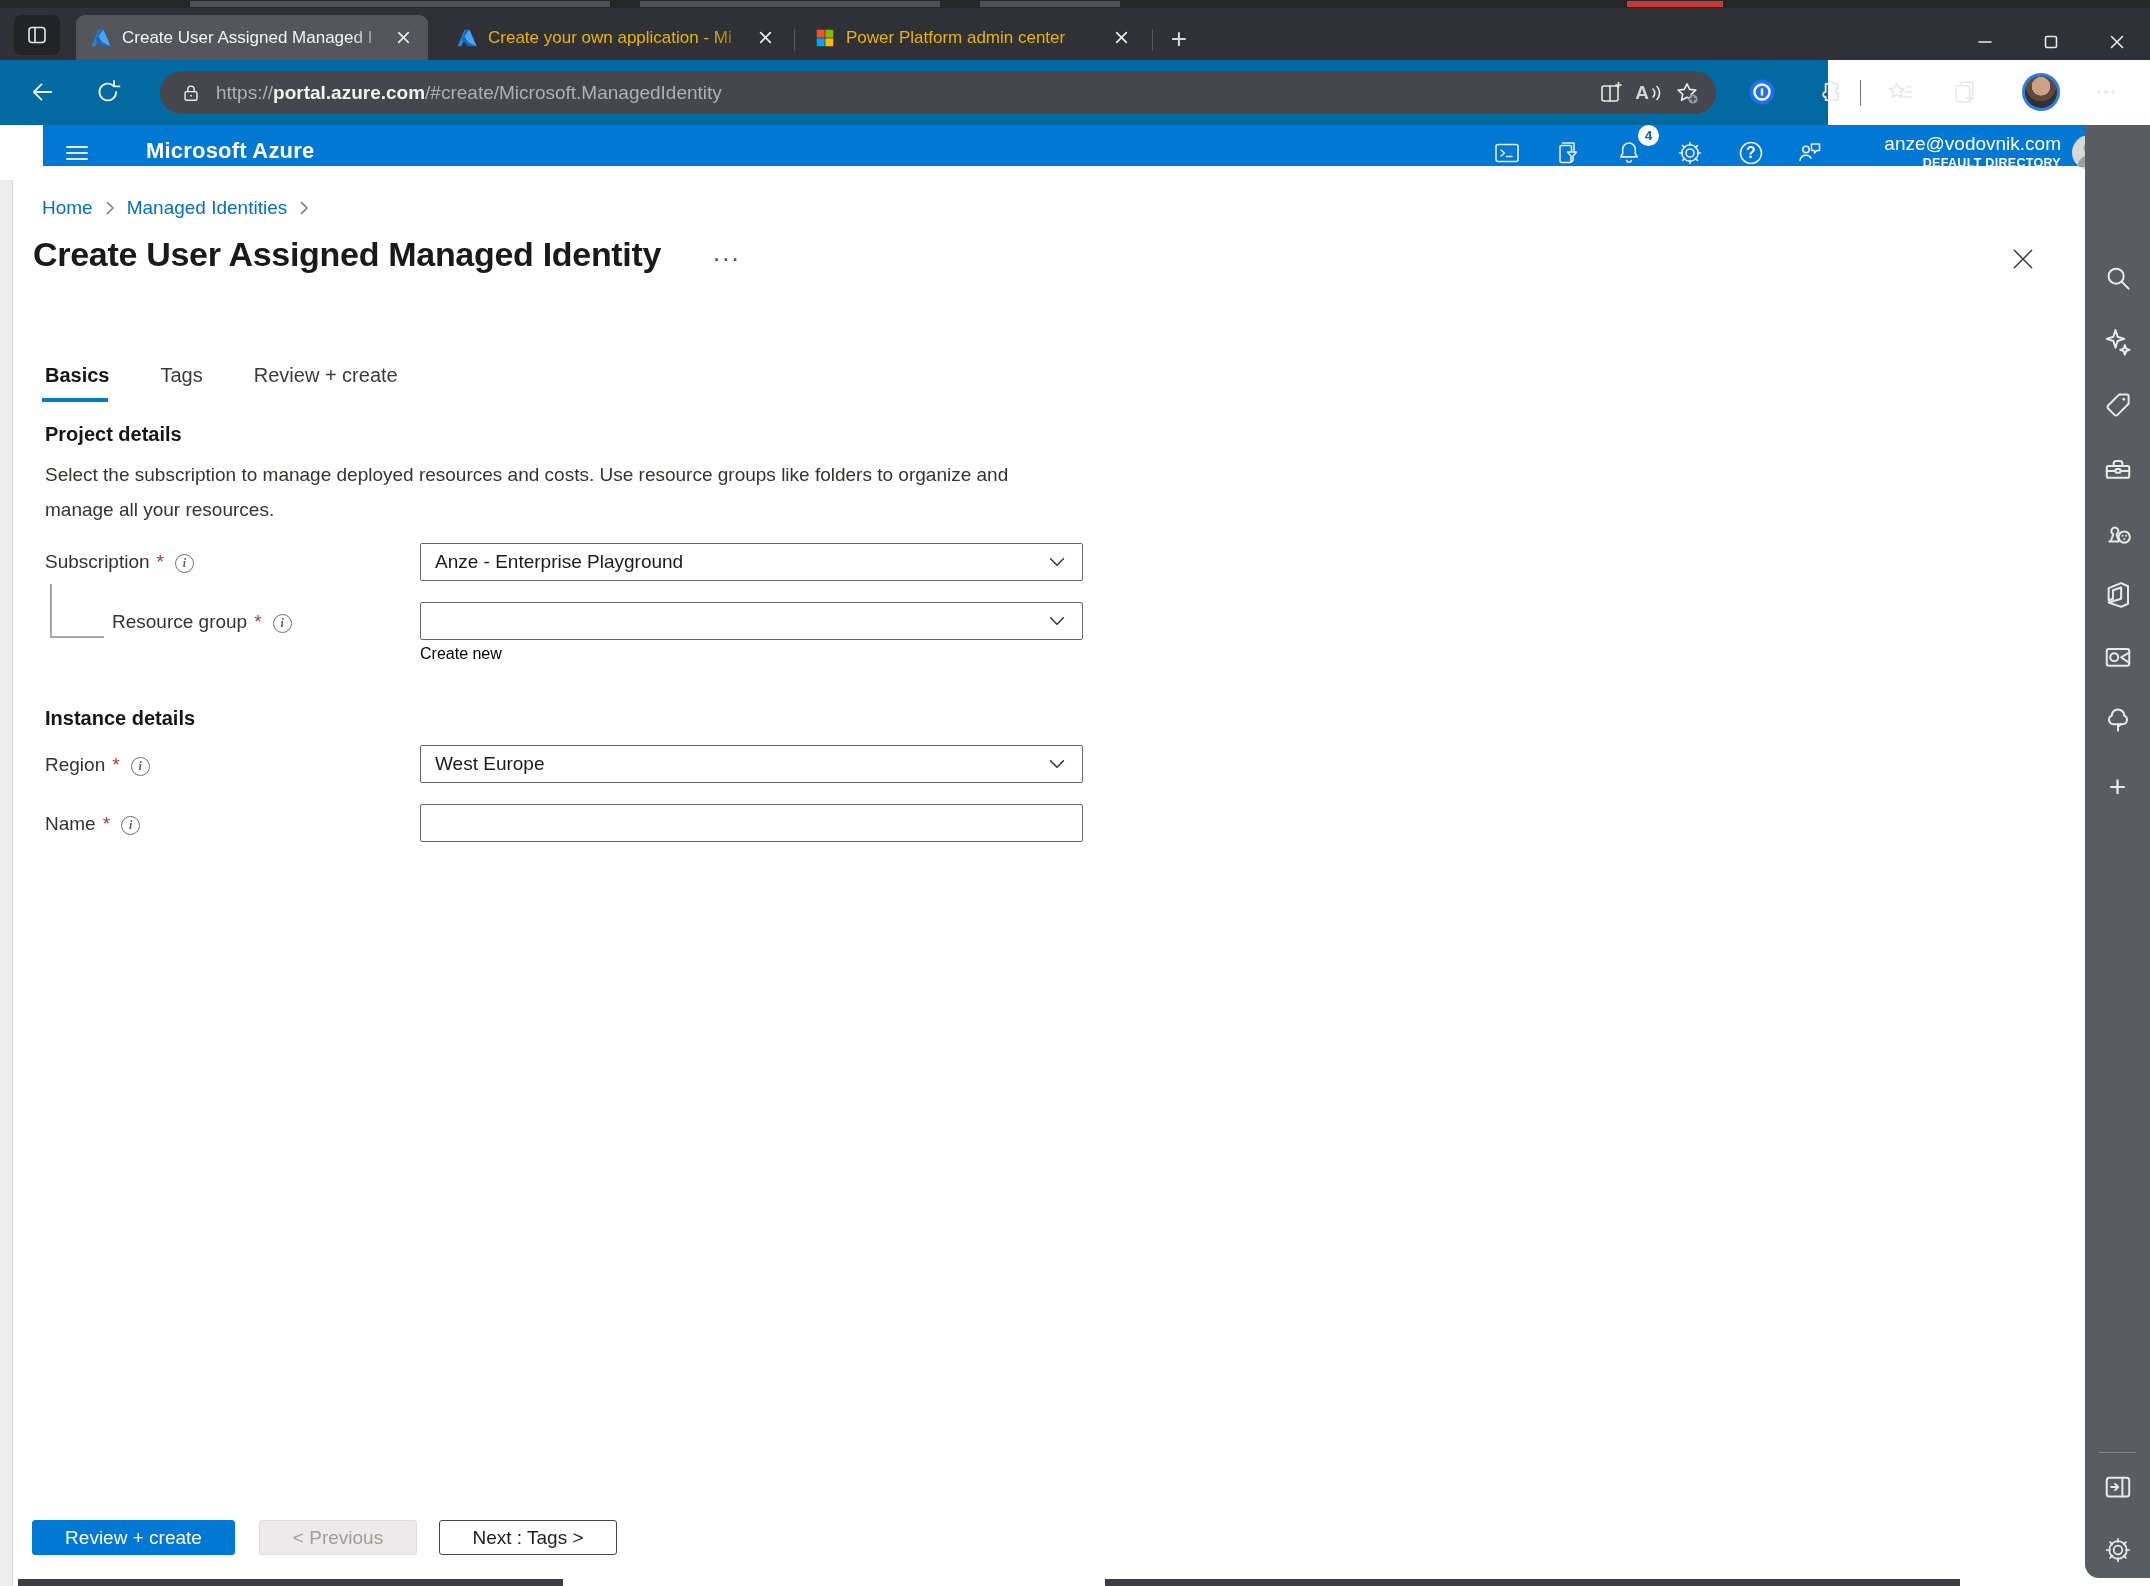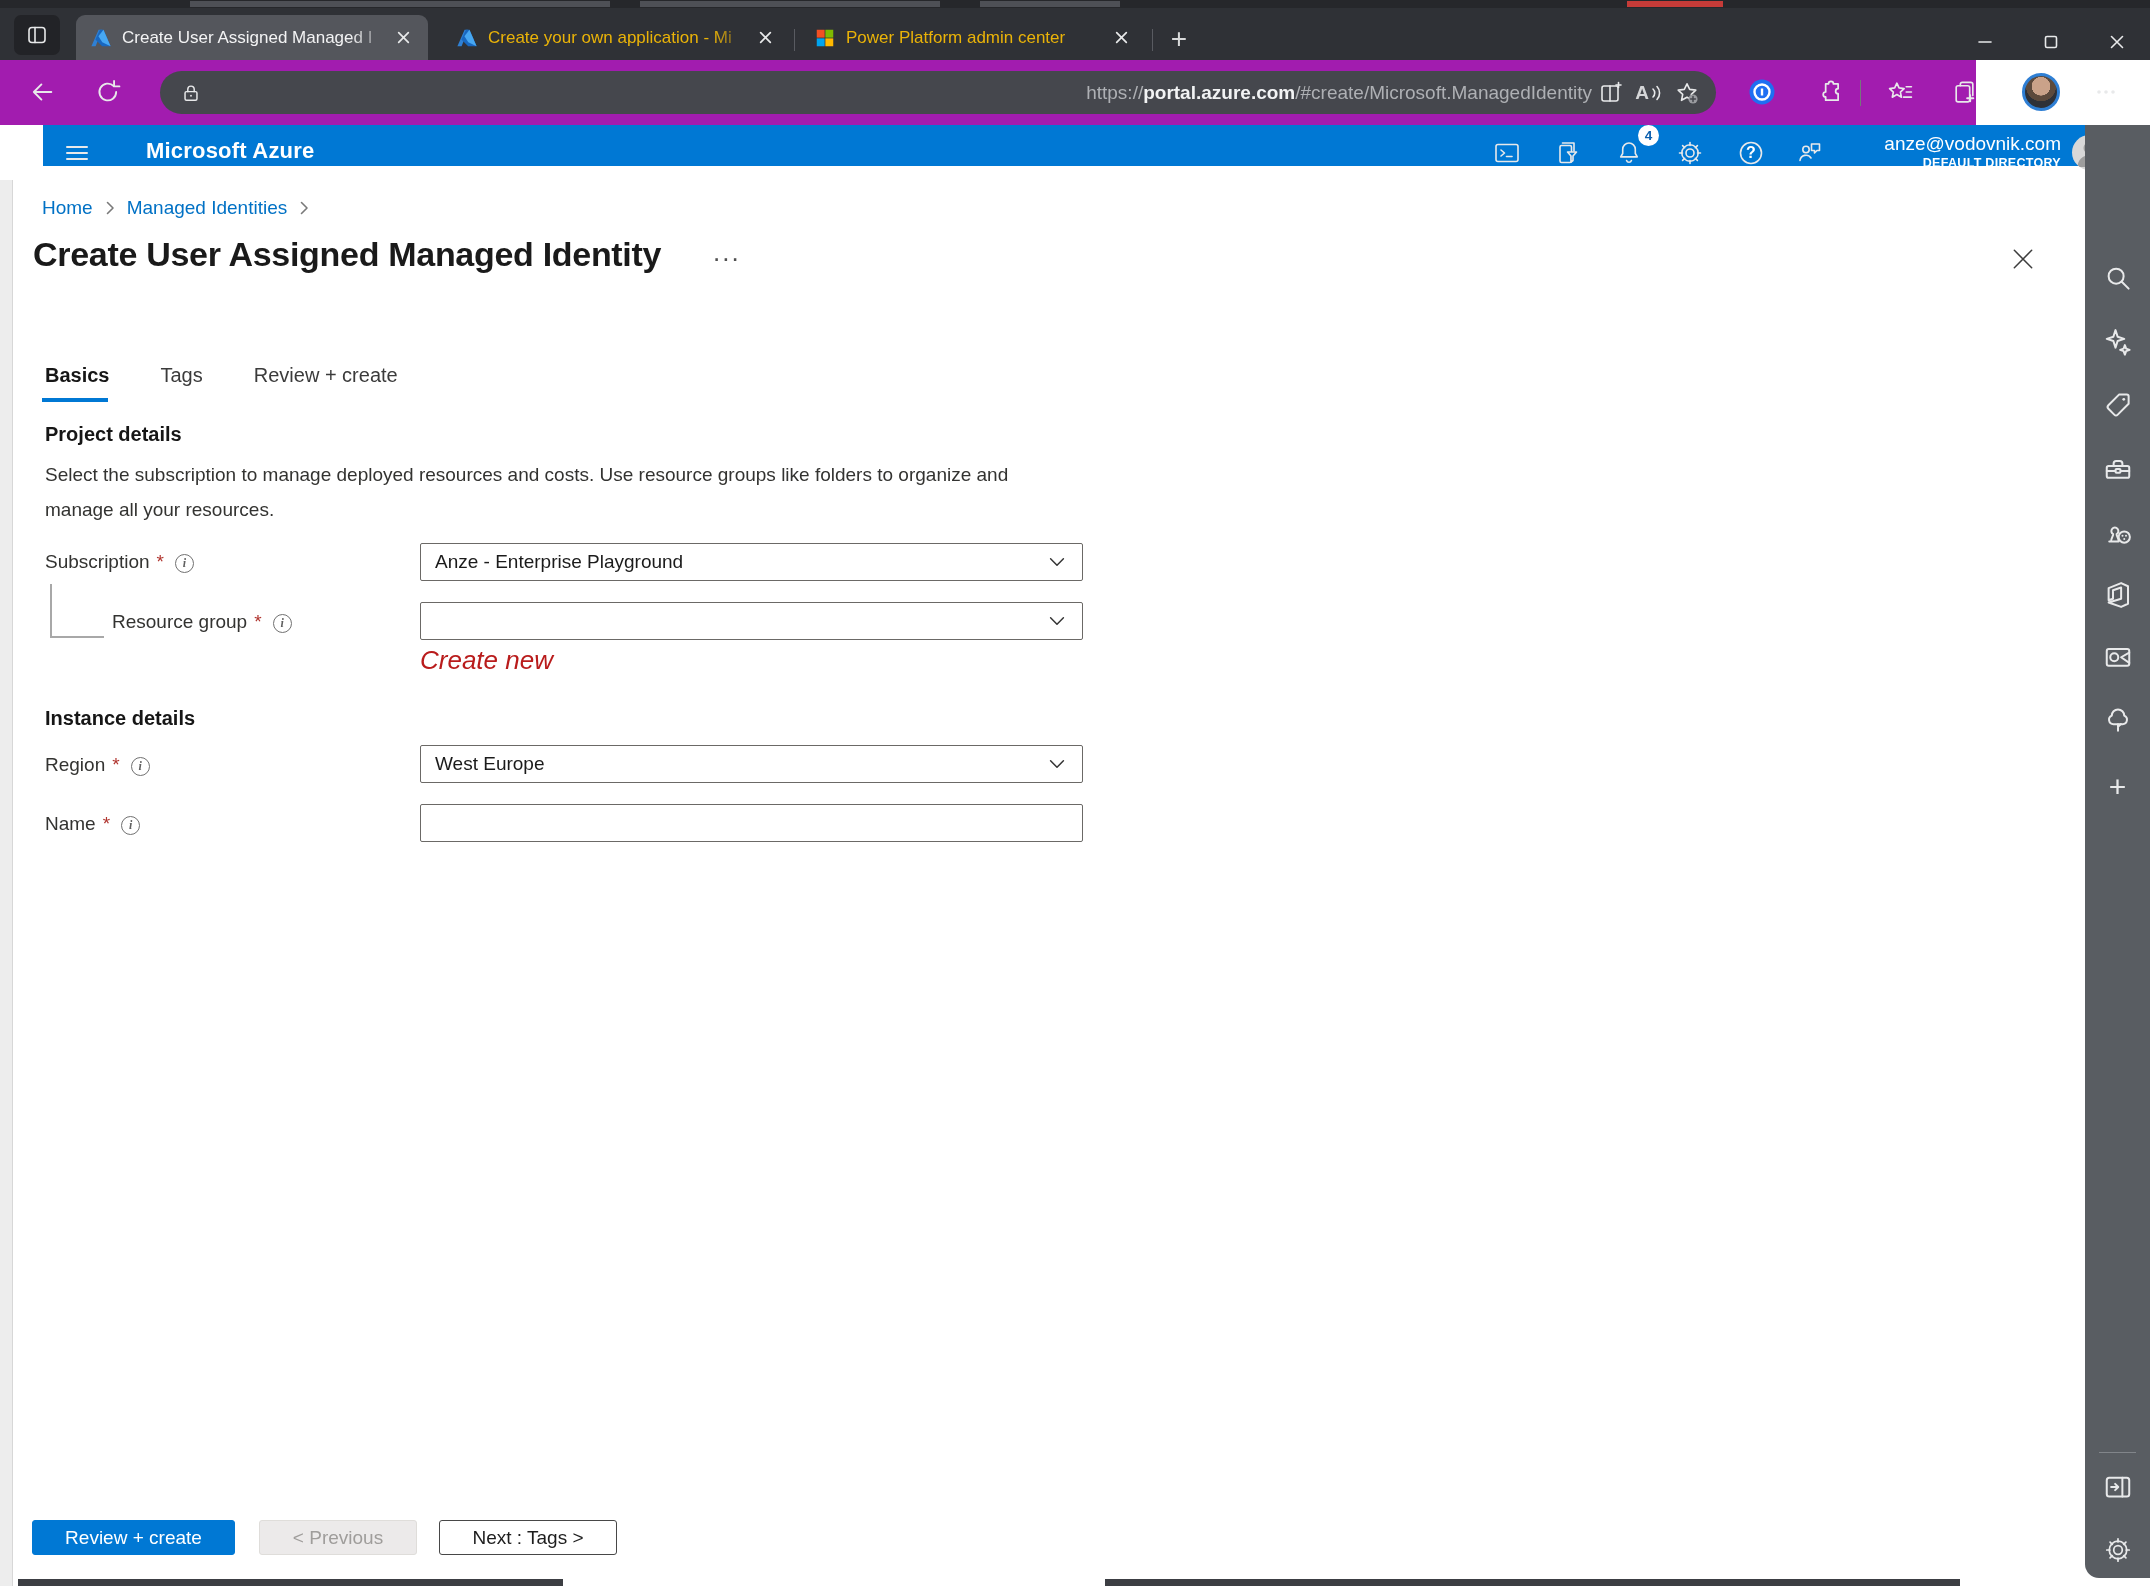--- a/index.html
+++ b/index.html
@@ -34,21 +34,21 @@
   .tab.active .title { color:#f3f3f4; }
   .tab .favicon { width:22px; height:22px; margin-right:10px; flex:0 0 auto; }
   .tab .close { width:26px; height:26px; border-radius:5px; display:flex; align-items:center; justify-content:center; flex:0 0 auto; }
   .tab-divider { top:21px; width:1px; height:22px; background:#595b61; }
   .newtab-btn { left:1162px; top:14px; width:34px; height:34px; border-radius:6px; color:#d8d9da;
                 font-size:28px; font-weight:300; display:flex; align-items:center; justify-content:center; cursor:pointer; }
   .win-controls { right:0; top:8px; height:52px; display:flex; }
   .win-btn { width:66px; height:100%; display:flex; align-items:center; justify-content:center; cursor:pointer; }
 
   
-  .toolbar { left:0; top:60px; width:1976px; height:65px; background:#a21caf;text-align:right; }
+  .toolbar { left:0; top:60px; width:1828px; height:65px; background:#0369a1; }
   .tool-btn { width:40px; height:40px; top:12px; border-radius:7px; display:flex; align-items:center; justify-content:center; cursor:pointer; }
   .url-pill { left:160px; top:11px; width:1556px; height:43px; border-radius:22px; background:#45474d;
               display:flex; align-items:center; padding:0 10px 0 20px; }
   .url-text { font-size:19px; margin-left:14px; white-space:nowrap; flex:1; overflow:hidden; }
   .url-text .dim { color:#aeb0b4; }
   .url-text .domain { color:#f2f3f4; font-weight:bold; }
   .pill-btn { width:38px; height:36px; border-radius:6px; display:flex; align-items:center; justify-content:center; cursor:pointer; flex:0 0 auto; }
   .readaloud { position:relative; color:#d5d6d8; font-size:19px; font-weight:bold; }
   .toolbar-divider { left:1860px; top:20px; width:1px; height:26px; background:#75777c; }
   .edge-avatar { left:2022px; top:13px; width:38px; height:38px; border-radius:50%;
@@ -97,21 +97,21 @@
   .info-icon { width:19px; height:19px; border:1.4px solid #717171; border-radius:50%; color:#5f5f5f;
                font-size:12px; font-family:"Liberation Serif", serif; font-style:italic; font-weight:bold;
                display:flex; align-items:center; justify-content:center; margin-left:6px; cursor:pointer; }
   .combo { left:420px; width:663px; height:38px; border:1px solid #6b6966; border-radius:2px; background:#fff;
            display:flex; align-items:center; padding:0 14px; cursor:pointer; }
   .combo .val { font-size:19px; color:#1b1b1b; flex:1; }
   .text-input { left:420px; width:663px; height:38px; border:1px solid #6b6966; border-radius:2px; background:#fff;
                 font-size:19px; color:#1b1b1b; padding:0 14px; font-family:"Liberation Sans", sans-serif; }
   .connector-v { left:50px; top:584px; width:2px; height:54px; background:#a8a8a8; }
   .connector-h { left:50px; top:636px; width:54px; height:2px; background:#a8a8a8; }
-  .link { color:#b91c1c; font-size:26px; cursor:pointer;font-style:italic; }
+  .link { color:#000000; font-size:16px; cursor:pointer; }
 
   .footer-btn { top:1520px; height:35px; border-radius:3px; font-size:19px; display:flex; align-items:center;
                 justify-content:center; cursor:pointer; font-family:"Liberation Sans", sans-serif; }
   .btn-primary { left:32px; width:203px; background:#0078d4; color:#fff; border:1px solid #0078d4; }
   .btn-disabled { left:259px; width:158px; background:#eceaea; color:#9f9d9b; border:1px solid #dfddda; }
   .btn-secondary { left:439px; width:178px; background:#fff; color:#1d1d1d; border:1px solid #474747;text-align:right; }
 </style>
 </head>
 <body>
 

